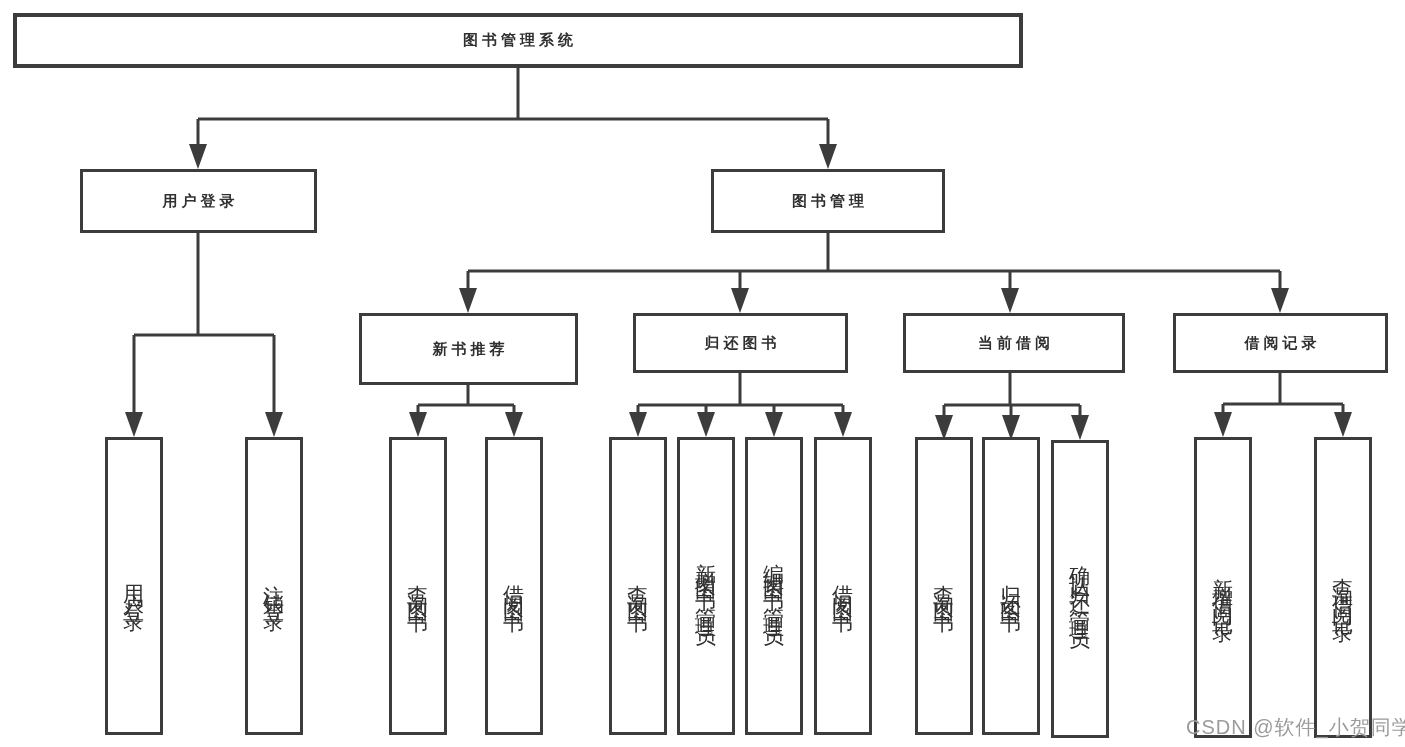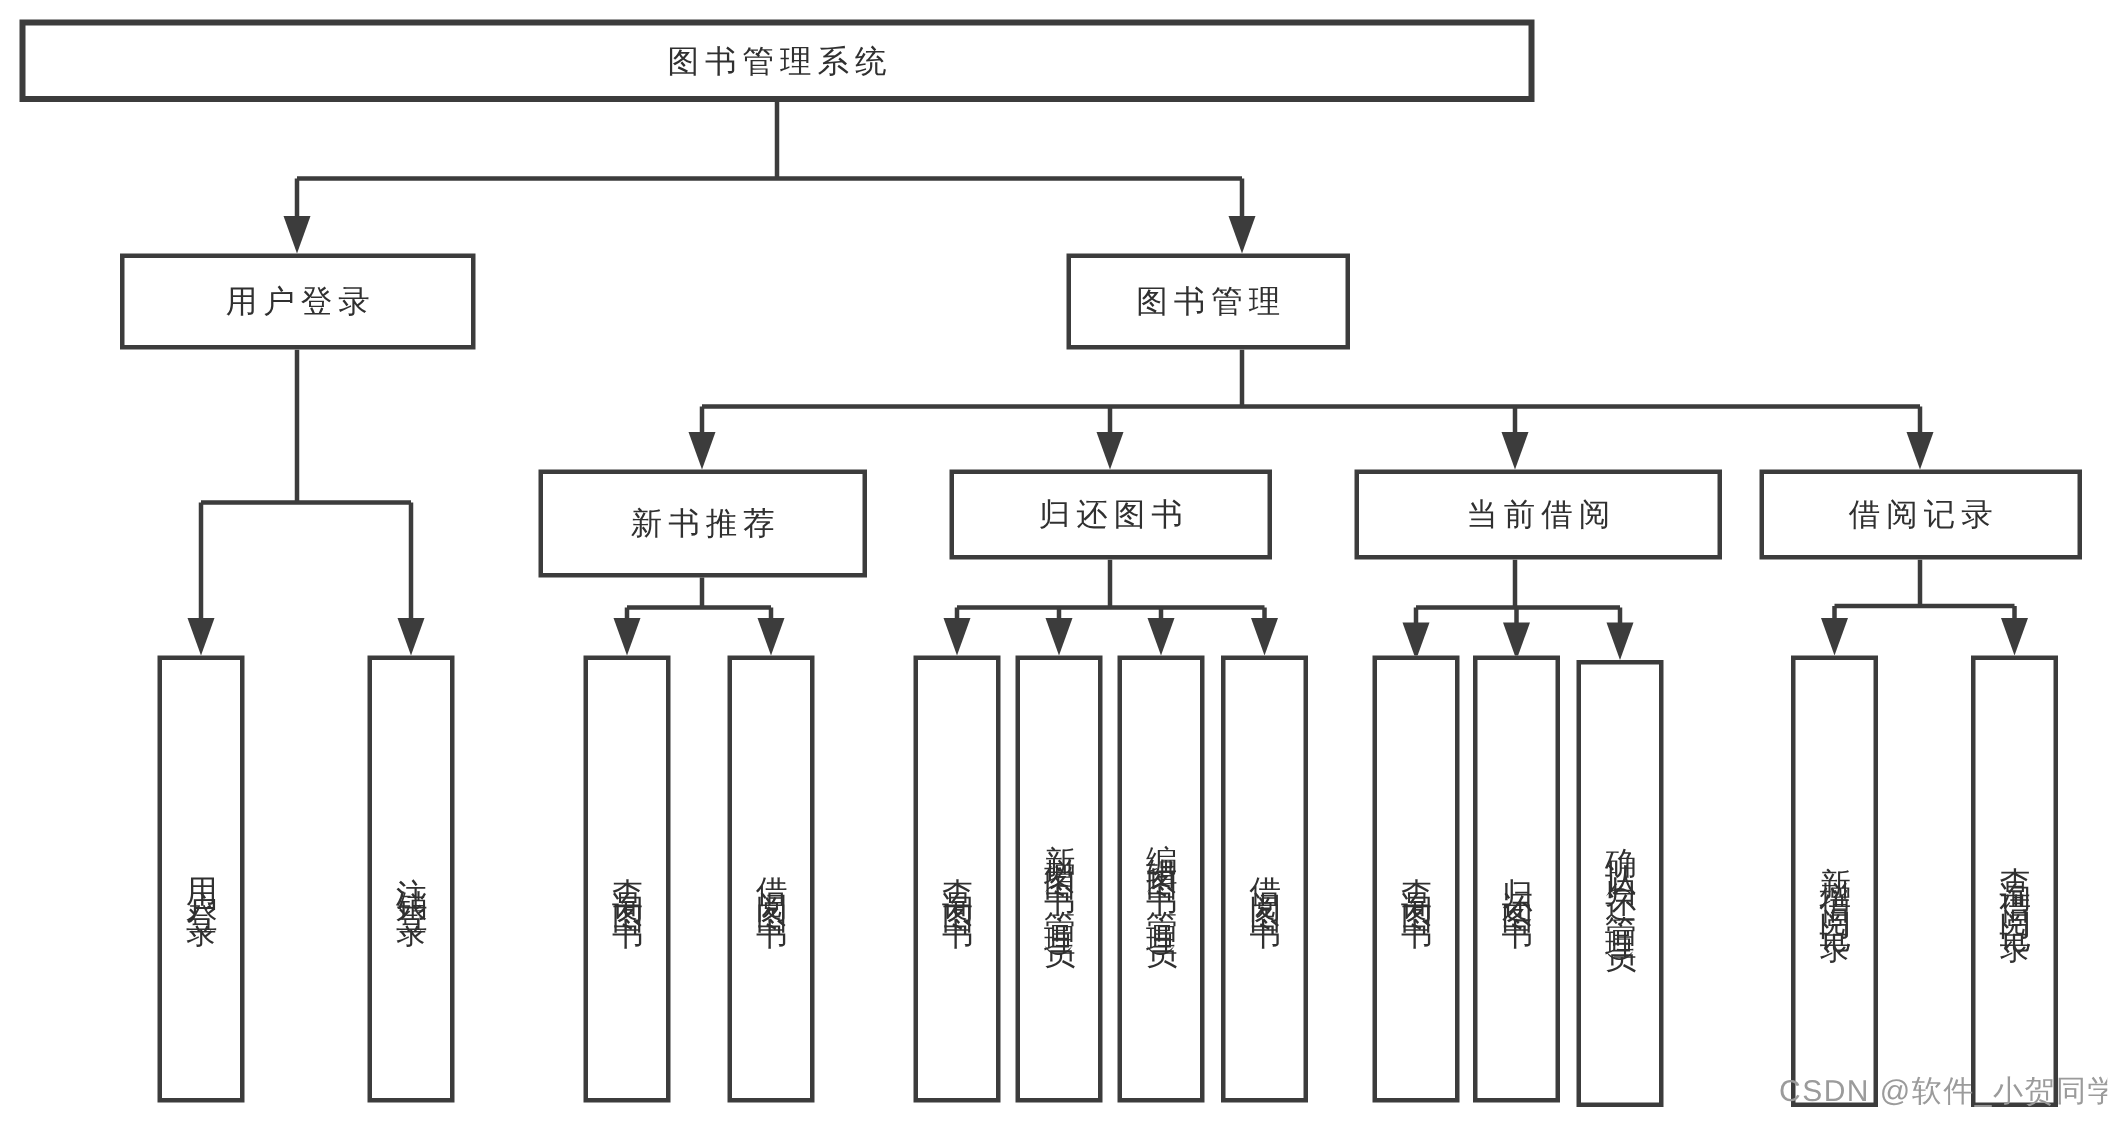--- a/index.html
+++ b/index.html
@@ -15,24 +15,25 @@
     position:absolute;
     box-sizing:border-box;
     background:#ffffff;
     border:3px solid #3c3c3c;
     display:flex;
     align-items:center;
     justify-content:center;
     color:#303030;
   }
   .hbox span{
-    font-size:21px;
+    font-size:15px;
     letter-spacing:4px;
     text-indent:4px;
     white-space:nowrap;
+    font-weight:bold;
   }
   .root{border-width:4px;}
   .vbox span{
     writing-mode:vertical-rl;
     text-orientation:mixed;
     font-size:21px;
     letter-spacing:9px;
     line-height:1;
     white-space:nowrap;
   }
@@ -81,31 +82,31 @@
       <polygon points="1343,437 1334,412 1352,412" fill="#3c3c3c"></polygon>
     </svg>
 
   <div class="node hbox root" style="left:13px;top:13px;width:1010px;height:55px">
     <span>图书管理系统</span>
   </div>
 
   <div class="node hbox" style="left:80px;top:169px;width:237px;height:64px">
     <span>用户登录</span>
   </div>
-  <div class="node hbox" style="left:711px;top:169px;width:189px;height:64px">
+  <div class="node hbox" style="left:711px;top:169px;width:234px;height:64px">
     <span>图书管理</span>
   </div>
 
   <div class="node hbox" style="left:359px;top:313px;width:219px;height:72px">
     <span>新书推荐</span>
   </div>
   <div class="node hbox" style="left:633px;top:313px;width:215px;height:60px">
     <span>归还图书</span>
   </div>
-  <div class="node hbox" style="left:903px;top:313px;width:245px;height:60px">
+  <div class="node hbox" style="left:903px;top:313px;width:222px;height:60px">
     <span>当前借阅</span>
   </div>
   <div class="node hbox" style="left:1173px;top:313px;width:215px;height:60px">
     <span>借阅记录</span>
   </div>
 
   <div class="node vbox" style="left:105px;top:437px;width:58px;height:298px">
     <span>用户登录</span>
   </div>
   <div class="node vbox" style="left:245px;top:437px;width:58px;height:298px">

